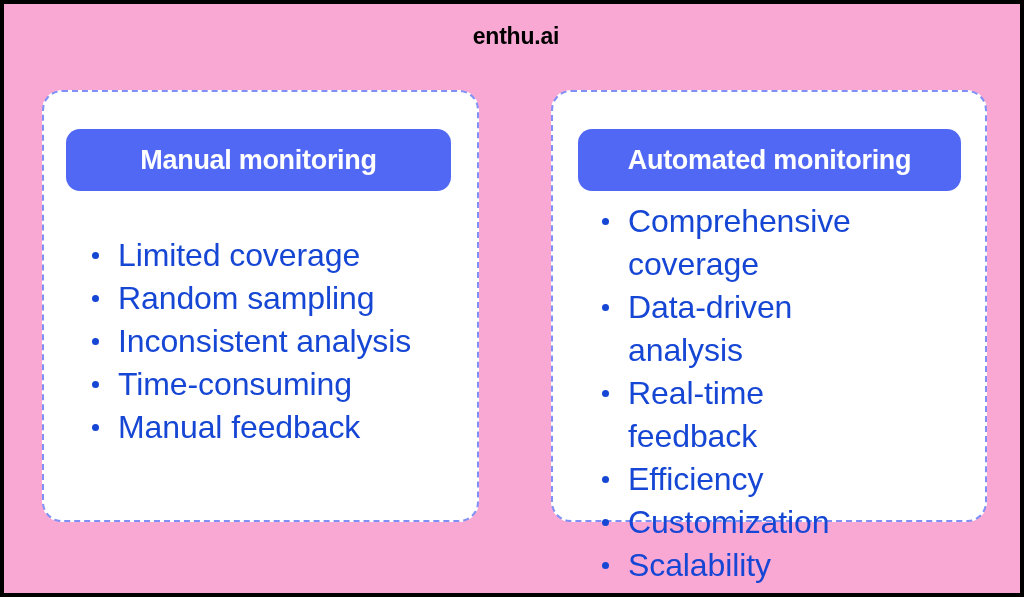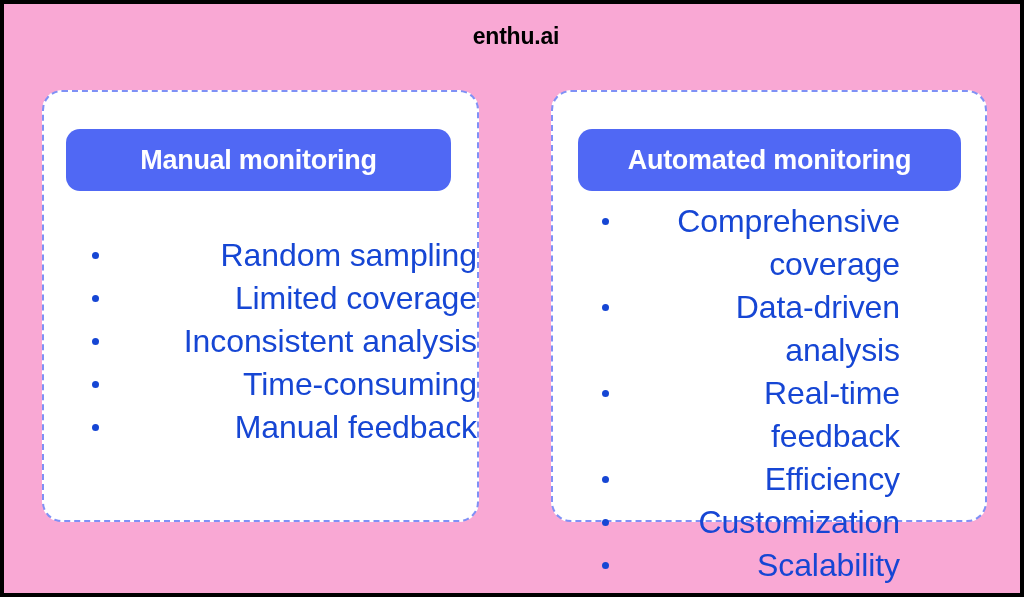--- a/index.html
+++ b/index.html
@@ -35,21 +35,20 @@
   }
 
   .panel {
     position: absolute;
     top: 86px;
     height: 432px;
     box-sizing: border-box;
     border: 2px dashed #7f91f6;
     border-radius: 20px;
     background: #ffffff;
-    text-align: right;
   }
   .panel-left {
     left: 38px;
     width: 437px;
   }
   .panel-right {
     left: 547px;
     width: 436px;
   }
 
@@ -126,25 +125,25 @@
 
   <div class="page-title">enthu.ai</div>
 
   <div class="panel panel-left">
     <div class="panel-banner">
       <span class="panel-banner-label">Manual monitoring</span>
     </div>
     <ul class="bullet-list">
       <li class="bullet-item">
         <span class="bullet-marker"></span>
-        <span>Random sampling</span>
+        <span>Limited coverage</span>
       </li>
       <li class="bullet-item">
         <span class="bullet-marker"></span>
-        <span>Limited coverage</span>
+        <span>Random sampling</span>
       </li>
       <li class="bullet-item">
         <span class="bullet-marker"></span>
         <span>Inconsistent analysis</span>
       </li>
       <li class="bullet-item">
         <span class="bullet-marker"></span>
         <span>Time-consuming</span>
       </li>
       <li class="bullet-item">

